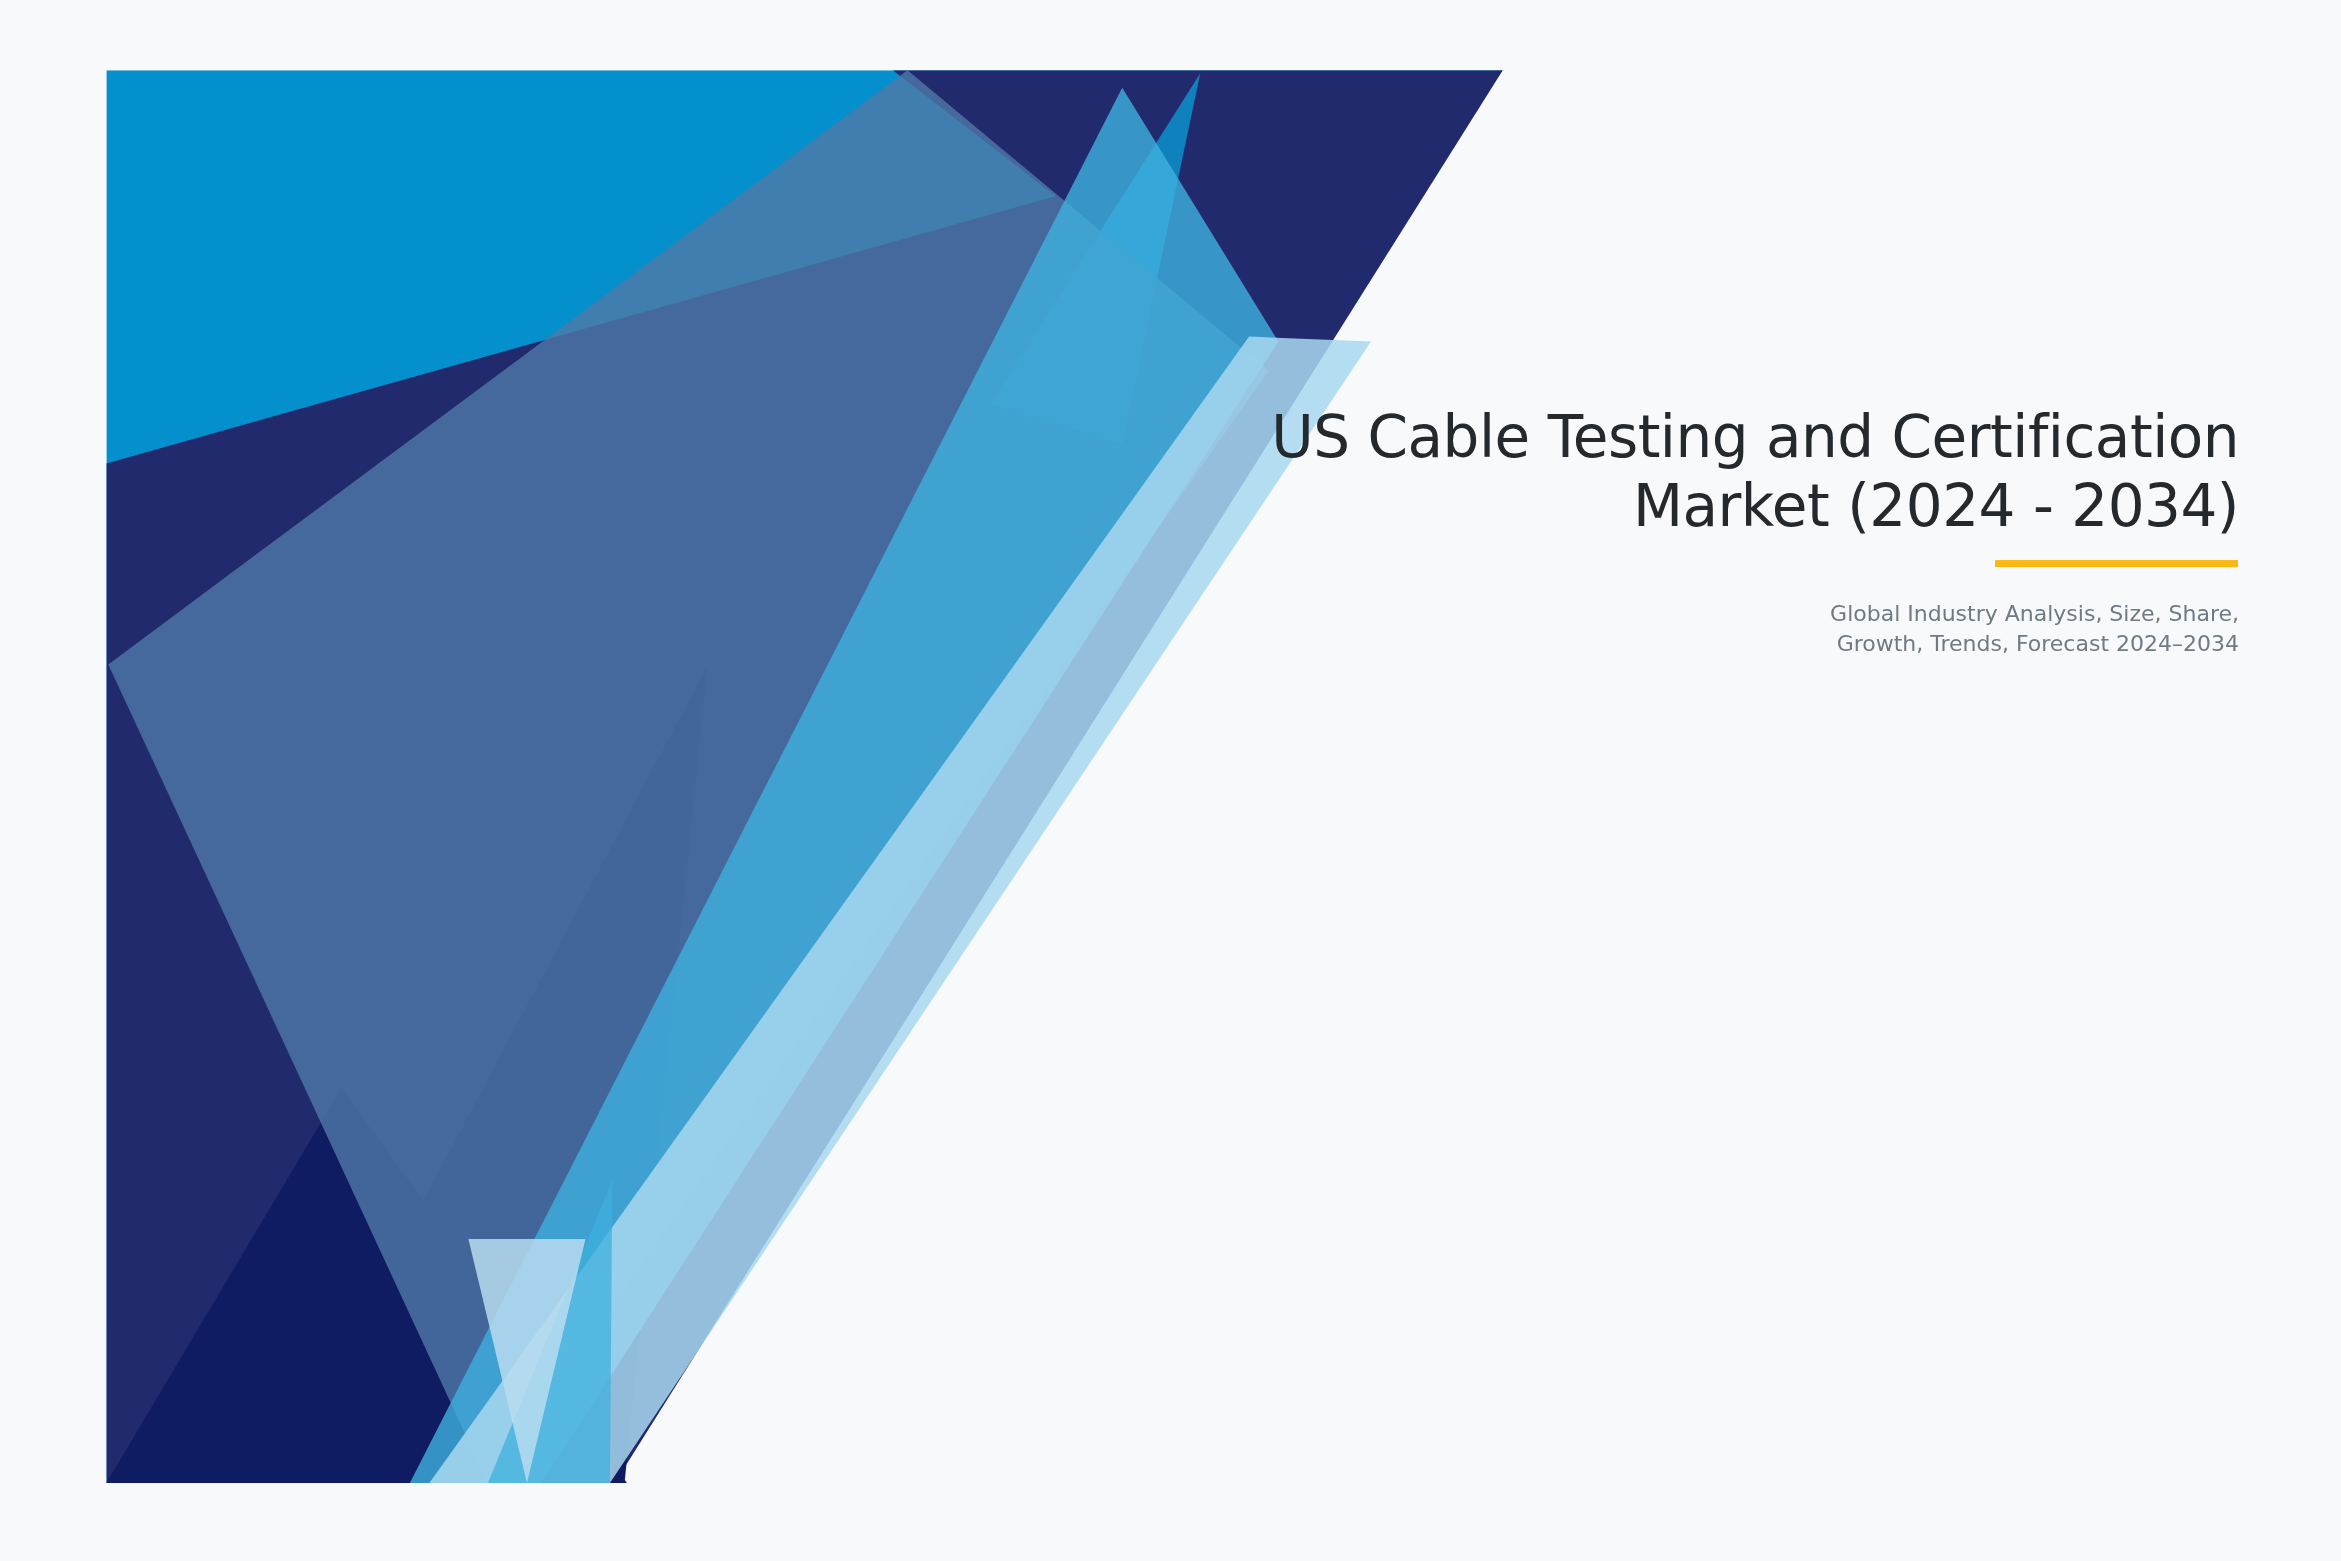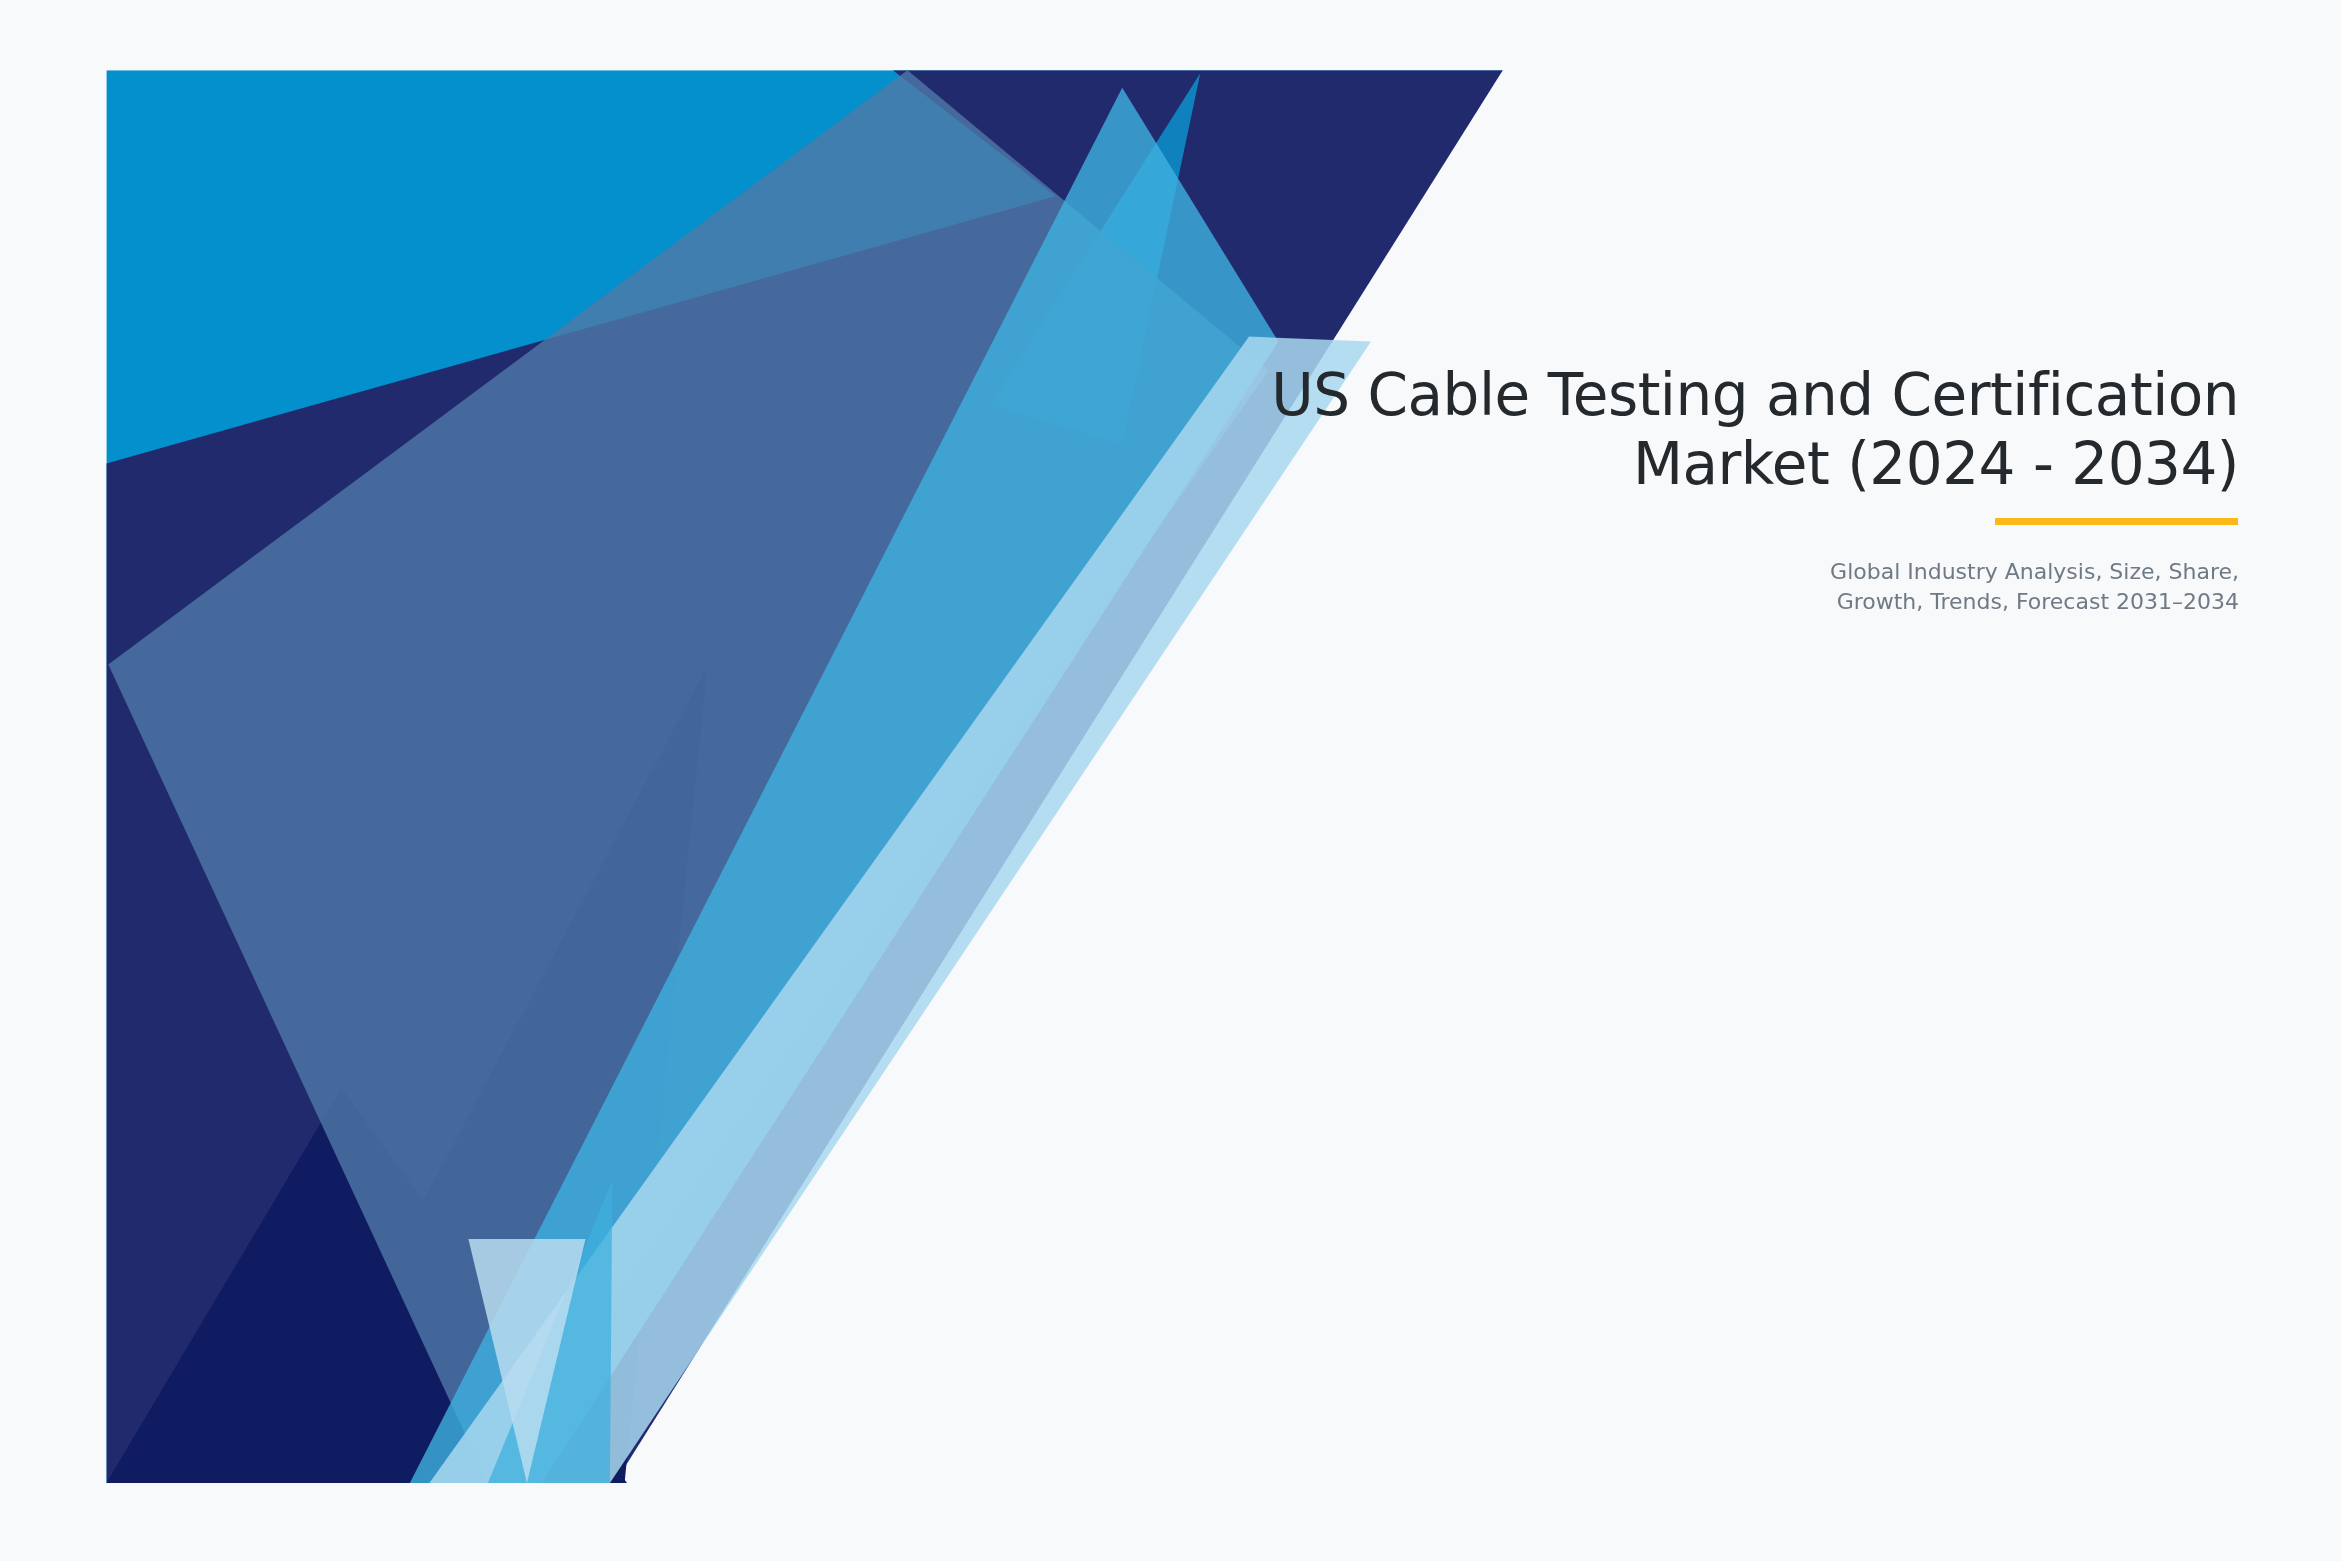--- a/index.html
+++ b/index.html
@@ -32,20 +32,21 @@
     position: absolute;
     right: 103px;
     top: 361px;
     width: 1415px;
     text-align: right;
     z-index: 5;
   }
   #title-wrap {
     position: relative;
     display: block;
+    margin-top: 42px;
   }
   #title {
     margin: 0;
     font-family: "DejaVu Sans", sans-serif;
     font-weight: 400;
     font-size: 58px;
     line-height: 1.19;
     letter-spacing: -0.5px;
     color: #24292d;
     text-align: right;
@@ -110,17 +111,17 @@
     </g>
   </svg>
 
   <div id="text-block">
     <div id="title-wrap">
       <h1 id="title">US Cable Testing and Certification
 Market (2024 - 2034)</h1>
       <div id="accent-line"></div>
     </div>
     <p id="subtitle">Global Industry Analysis, Size, Share,
-Growth, Trends, Forecast 2031–2034</p>
+Growth, Trends, Forecast 2024–2034</p>
   </div>
 
 </div>
 
 
 </body></html>

